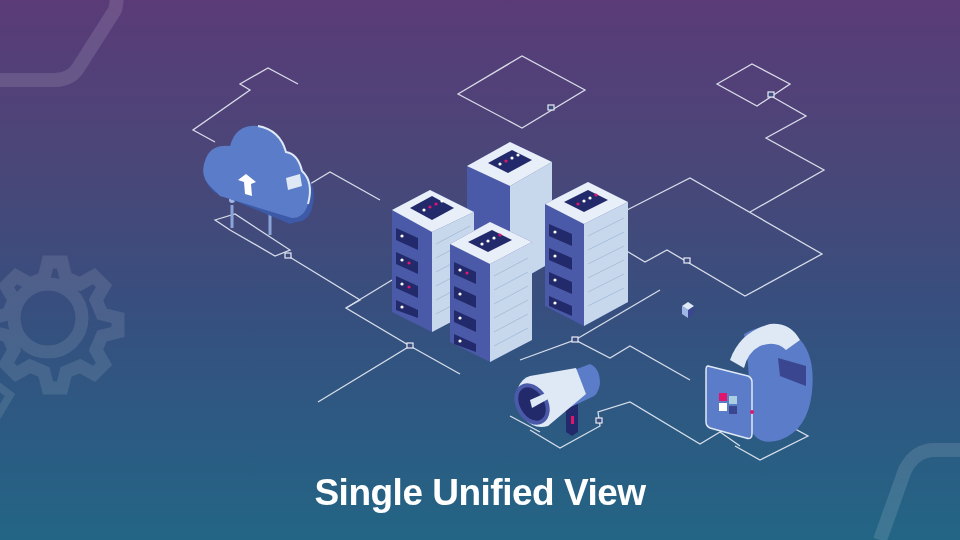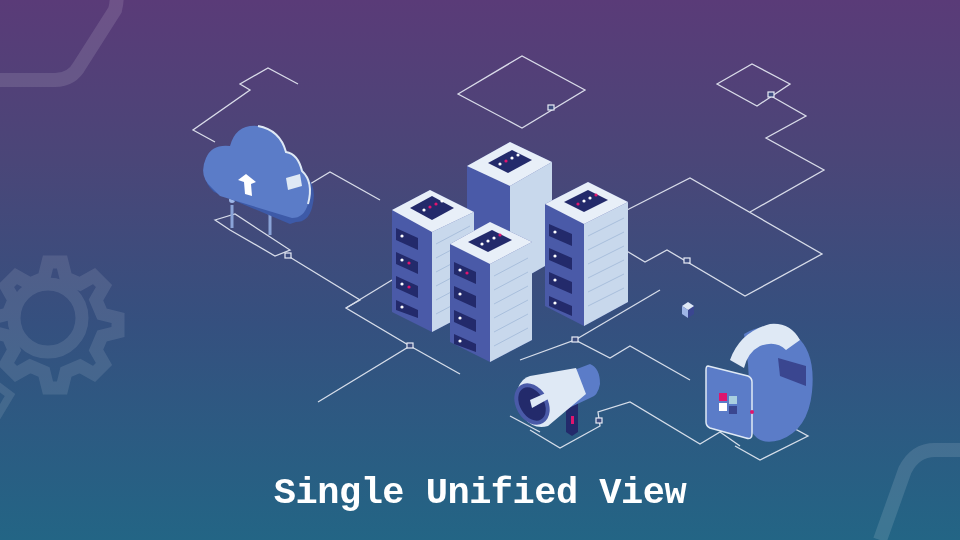--- a/index.html
+++ b/index.html
@@ -1,21 +1,21 @@
 <!DOCTYPE html>
 <html><head>
 <meta charset="utf-8">
 <style>
   html, body { margin:0; padding:0; }
   body { width:960px; height:540px; overflow:hidden; position:relative;
     background: linear-gradient(180deg, #5a3b78 0%, #4a4678 30%, #35507f 60%, #236585 100%);
     font-family: "Liberation Sans", sans-serif; }
   .stage { position:absolute; left:0; top:0; width:960px; height:540px; }
   .title { position:absolute; left:0; right:0; top:472px; text-align:center; color:#ffffff;
-    font-family: Liberation Mono, monospace; font-weight:bold; font-size:37px; letter-spacing:-0.5px; }
+    font-family: Liberation Sans, sans-serif; font-weight:bold; font-size:37px; letter-spacing:-0.5px; }
   svg { position:absolute; left:0; top:0; }
 </style>
 </head>
 <body>
 
 <div class="stage">
 
 <svg width="960" height="540" viewBox="0 0 960 540">
 
   <g opacity="0.12" fill="none" stroke="#ffffff" stroke-width="14" stroke-linecap="round">

